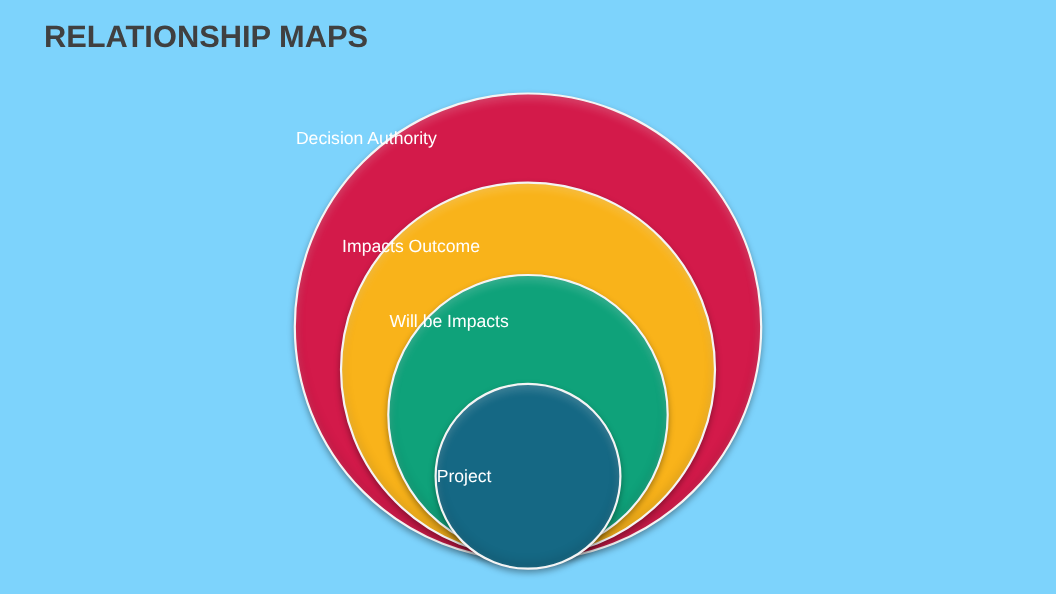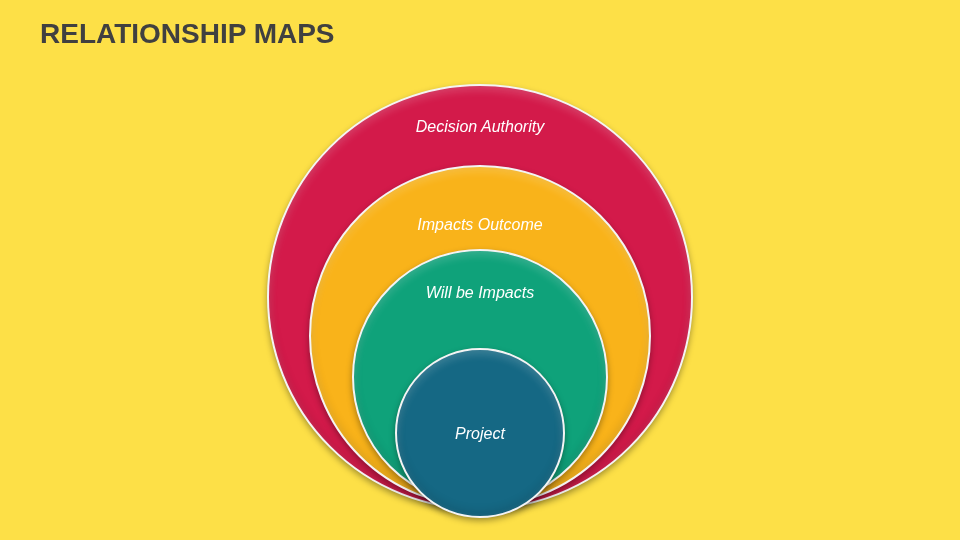--- a/index.html
+++ b/index.html
@@ -8,21 +8,21 @@
       width: 960px;
       height: 540px;
       background: #ffffff;
       overflow: hidden;
       font-family: "Liberation Sans", "DejaVu Sans", sans-serif;
     }
     .slide {
       position: relative;
       width: 960px;
       height: 540px;
-      background: #fde047;
+      background: #7dd3fc;
     }
     .title {
       position: absolute;
       left: 40px;
       top: 14px;
       font-size: 28px;
       font-weight: bold;
       color: #404040;
       letter-spacing: 0px;
       margin: 0;
@@ -36,27 +36,25 @@
       border: 2px solid #f4f4f4;
       box-shadow:
         0 3px 6px rgba(0,0,0,0.35),
         inset 0 4px 8px rgba(255,255,255,0.18),
         inset 0 -4px 10px rgba(0,0,0,0.12);
     }
     .circle-label {
       position: absolute;
       left: 0;
       right: 0;
-      text-align: center;
       color: #ffffff;
       font-size: 16px;
       font-weight: normal;
       white-space: nowrap;
       line-height: 20px;
-      font-style: italic;
     }
   </style>
 </head>
 <body>
 
 <div class="slide">
 
   <h1 class="title">RELATIONSHIP MAPS</h1>
 
   <div class="diagram">

